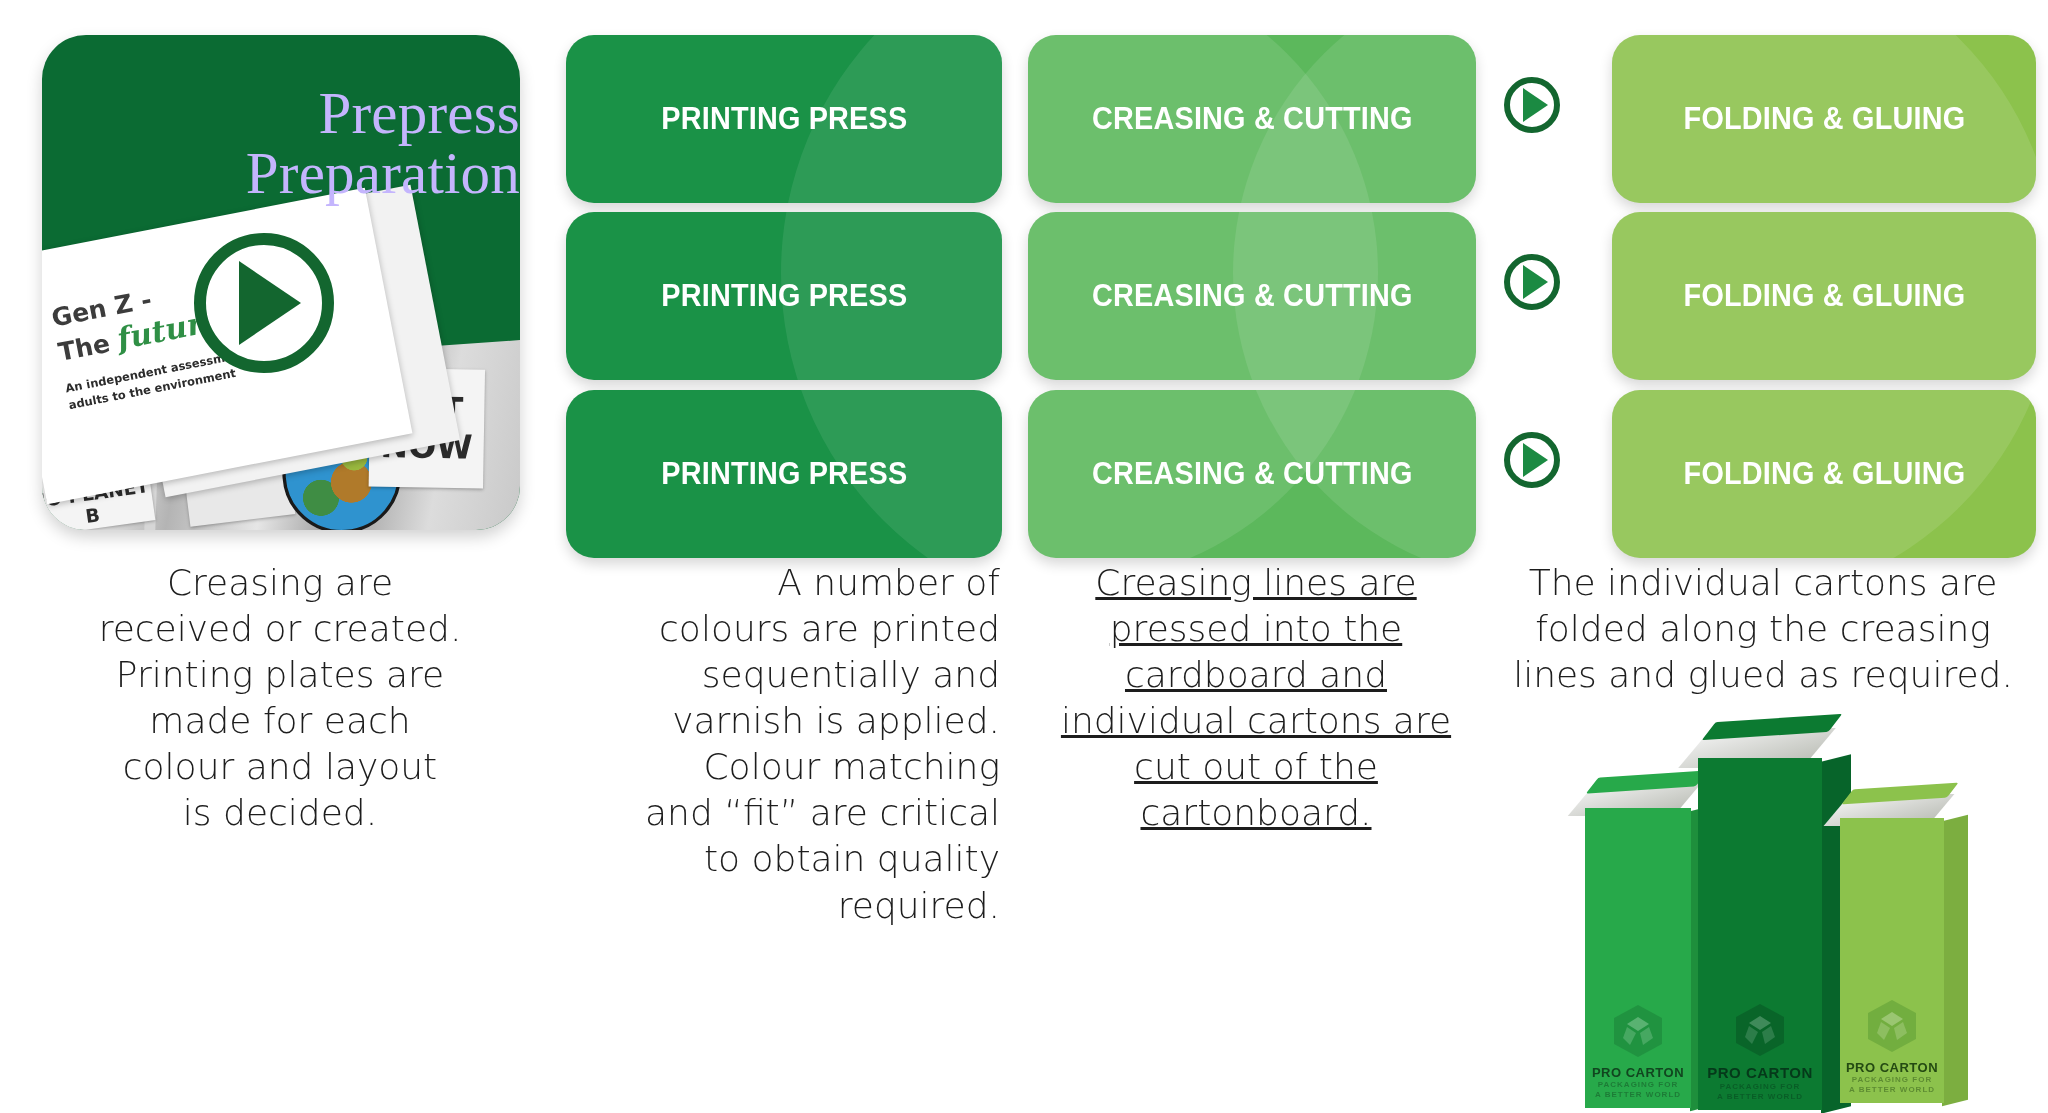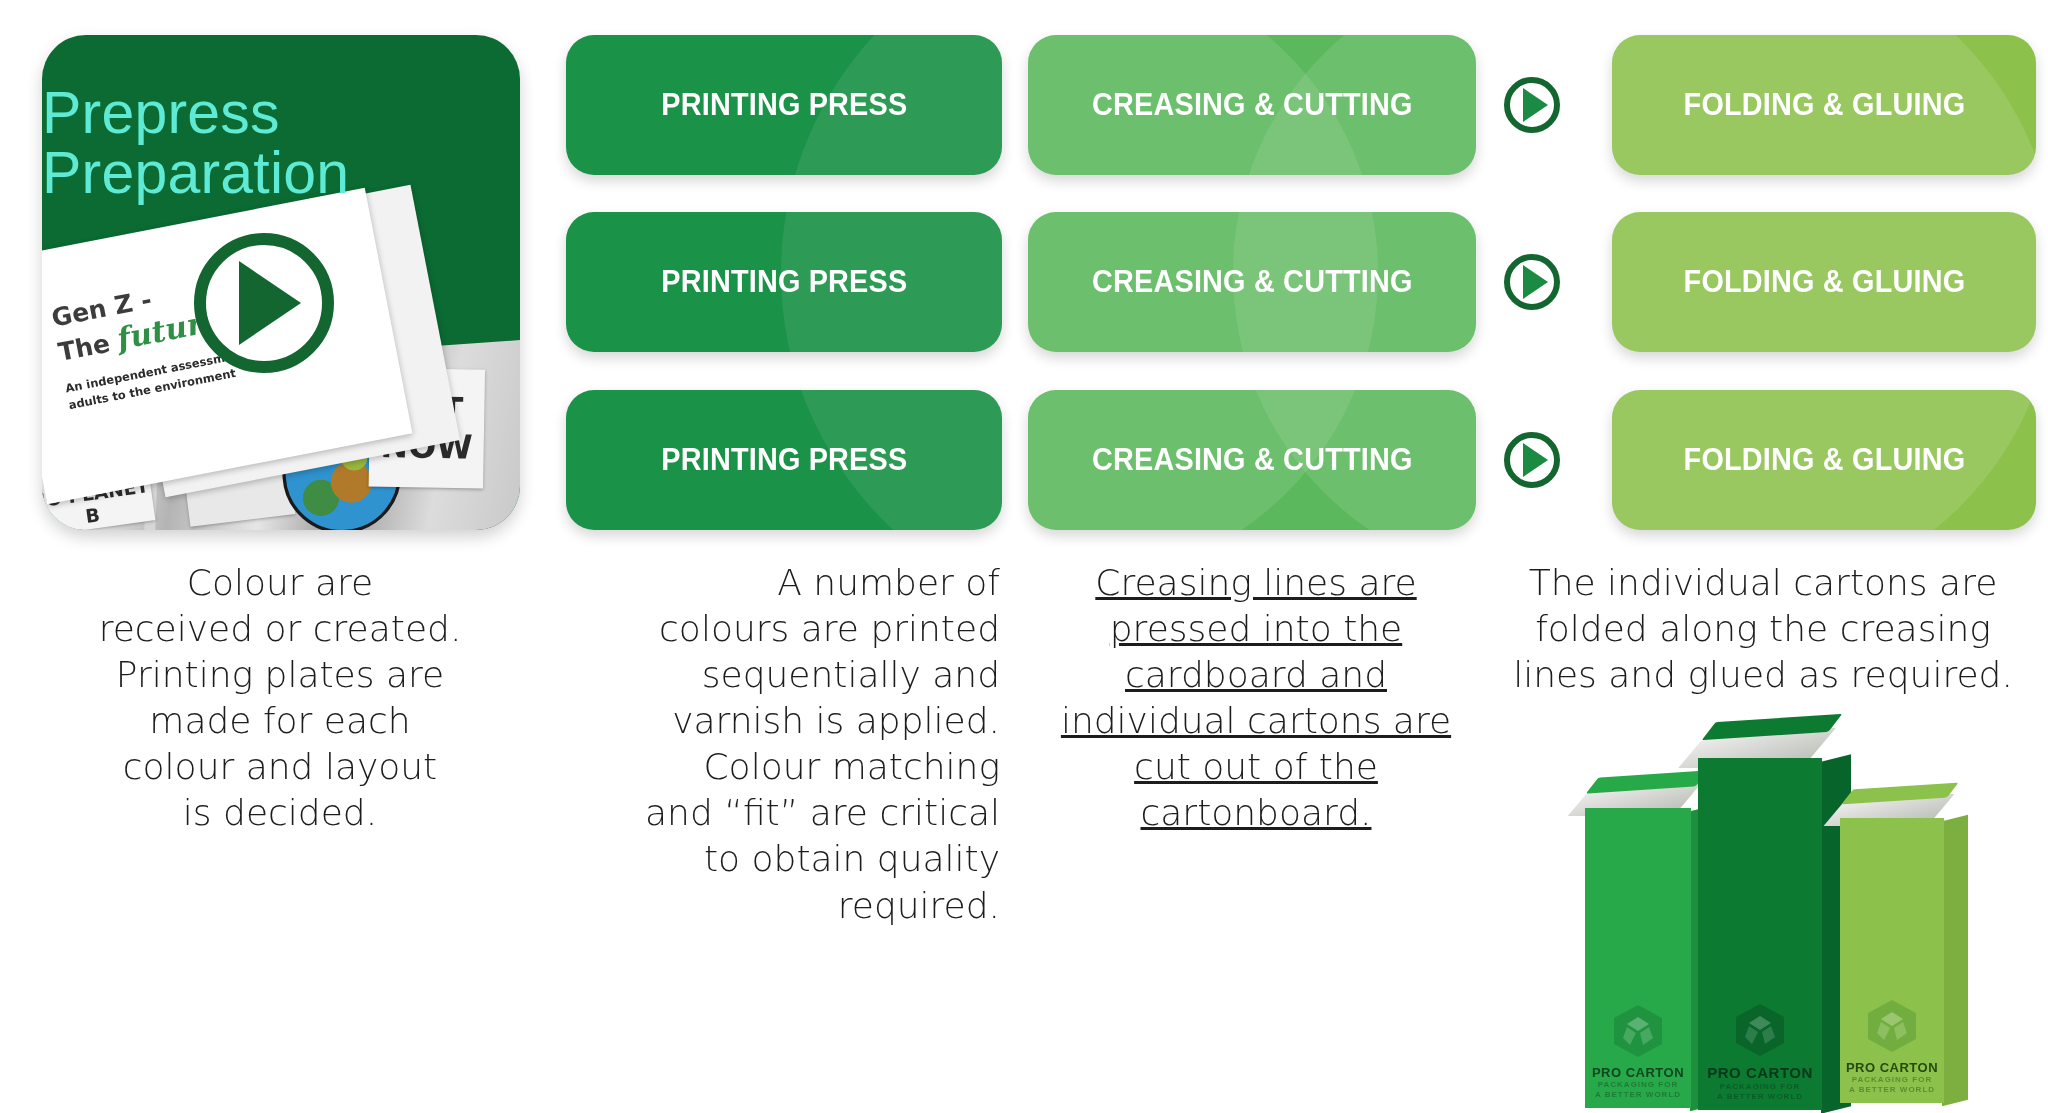--- a/index.html
+++ b/index.html
@@ -25,28 +25,28 @@
     height: 495px;
     border-radius: 44px;
     background: #0b6b33;
     overflow: hidden;
     box-shadow: 0 7px 16px rgba(0,0,0,0.18);
   }
   #prepress-title {
     position: absolute;
     left: 0; right: 0;
     top: 48px;
-    text-align: left;
-    color: #5eead4;
+    text-align: right;
+    color: #c4b5fd;
     font-size: 59px;
     line-height: 1.02;
     font-weight: 300;
     letter-spacing: 0.2px;
     white-space: pre-line;
-    font-family: Liberation Sans, sans-serif;
+    font-family: Liberation Serif, serif;
     font-stretch: condensed;
   }
   
   .sheet {
     position: absolute;
     background: #fdfdfd;
     box-shadow: 0 2px 6px rgba(0,0,0,0.25);
   }
   #sheet-back {
     left: 96px; top: 176px;
@@ -183,21 +183,21 @@
     top: 0;
     height: 495px;
   }
   #col-printing  { left: 0px;    width: 436px; }
   #col-creasing  { left: 462px;  width: 448px; }
   #col-folding   { left: 1046px; width: 424px; }
 
   .step-cell {
     position: absolute;
     left: 0; right: 0;
-    height: 140px;
+    height: 168px;
     border-radius: 28px;
     overflow: hidden;
     box-shadow: 0 6px 13px rgba(0,0,0,0.16);
     display: flex;
     align-items: center;
     justify-content: center;
     cursor: pointer;
   }
   .r0 { top: 0px; }
   .r1 { top: 177px; }
@@ -476,21 +476,21 @@
       <div class="orb"></div>
       <span class="step-label">FOLDING &amp; GLUING</span>
     </div>
     <div class="step-cell cell-folding r2">
       <div class="orb"></div>
       <span class="step-label">FOLDING &amp; GLUING</span>
     </div>
   </div>
 </div>
 
-<div id="cap-prepress" class="caption">Colour are
+<div id="cap-prepress" class="caption">Creasing are
 received or created.
 Printing plates are
 made for each
 colour and layout
 is decided.</div>
 <div id="cap-printing" class="caption">A number of
 colours are printed
 sequentially and
 varnish is applied.
 Colour matching

